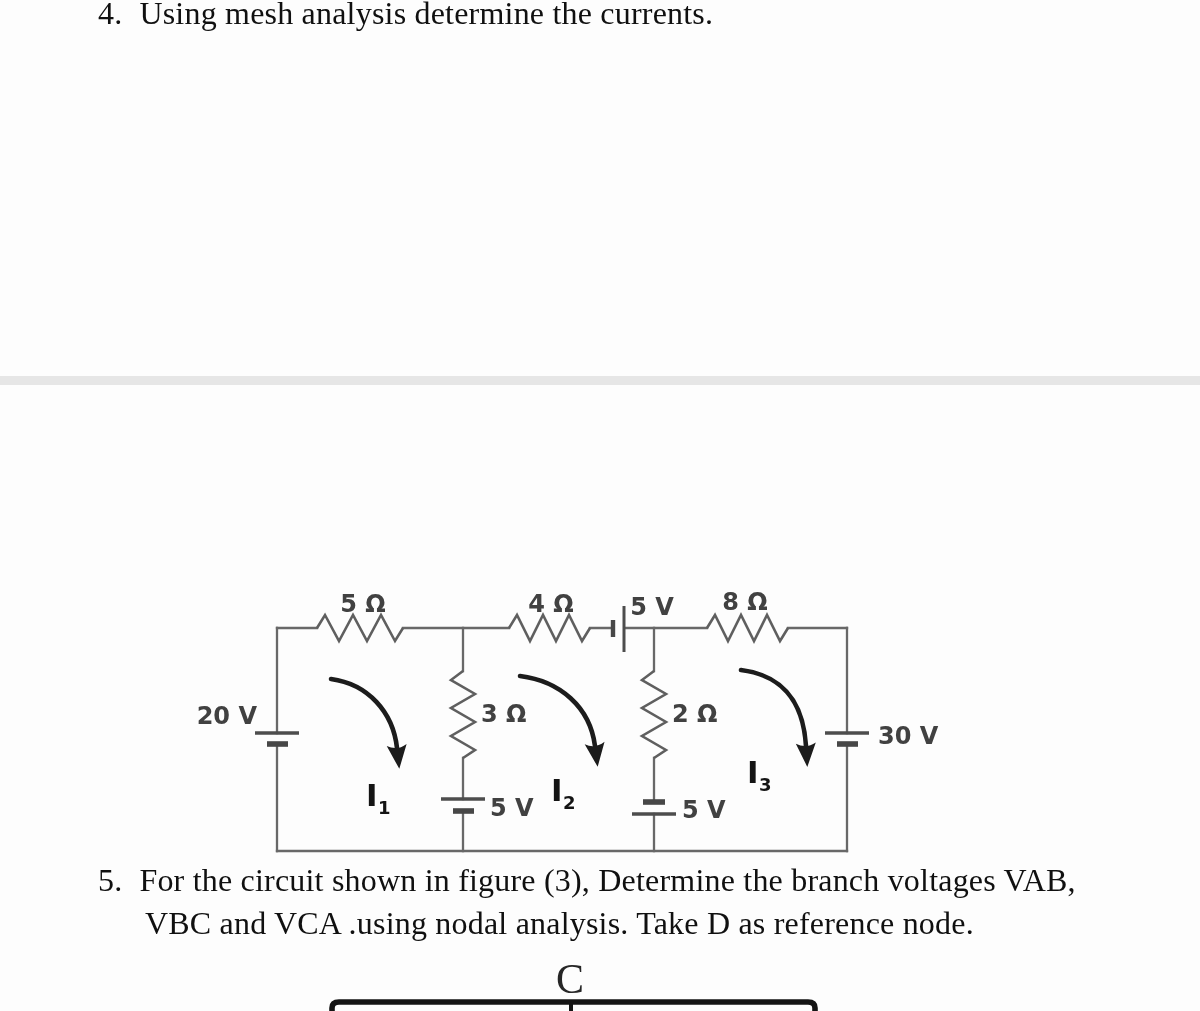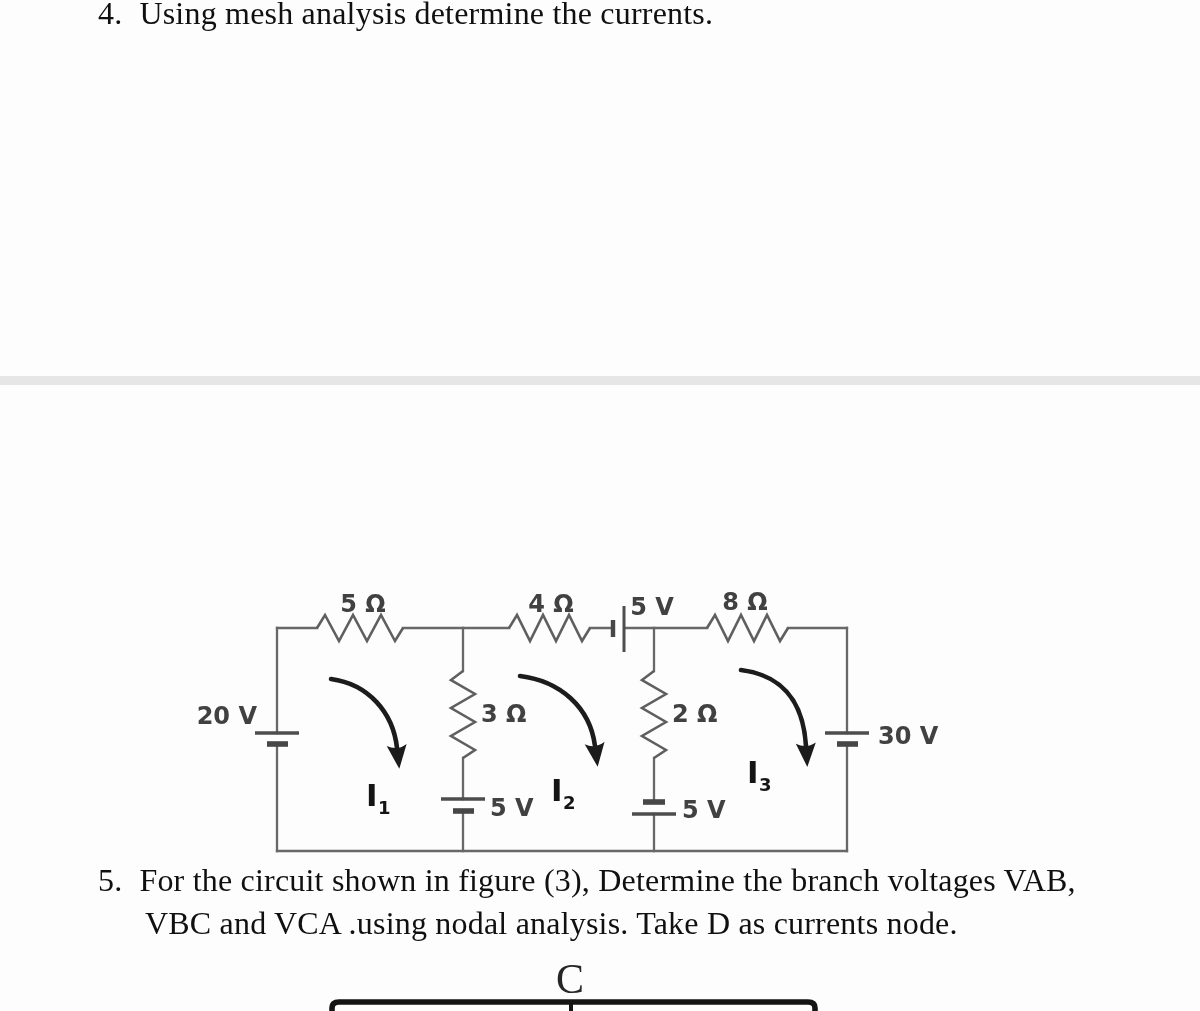--- a/index.html
+++ b/index.html
@@ -112,14 +112,14 @@
   <g>
     <path class="fig3-line" style="stroke-width:5.6" d="M332,1011 L332,1008 Q332,1002 339,1002 L808,1002 Q815,1002 815,1008 L815,1011"></path>
     <path class="fig3-line" style="stroke-width:4" d="M571,1002 V1011"></path>
   </g>
 </svg>
 
 <div class="qline" style="top:860px;left:98px;">
   <span class="qnum">5.</span><span class="qtext">For the circuit shown in figure (3), Determine the branch voltages VAB,</span>
 </div>
 <div class="qline" style="top:903px;left:145px;">
-  <span>VBC and VCA .using nodal analysis. Take D as currents node.</span>
+  <span>VBC and VCA .using nodal analysis. Take D as reference node.</span>
 </div>
 
 </body></html>

